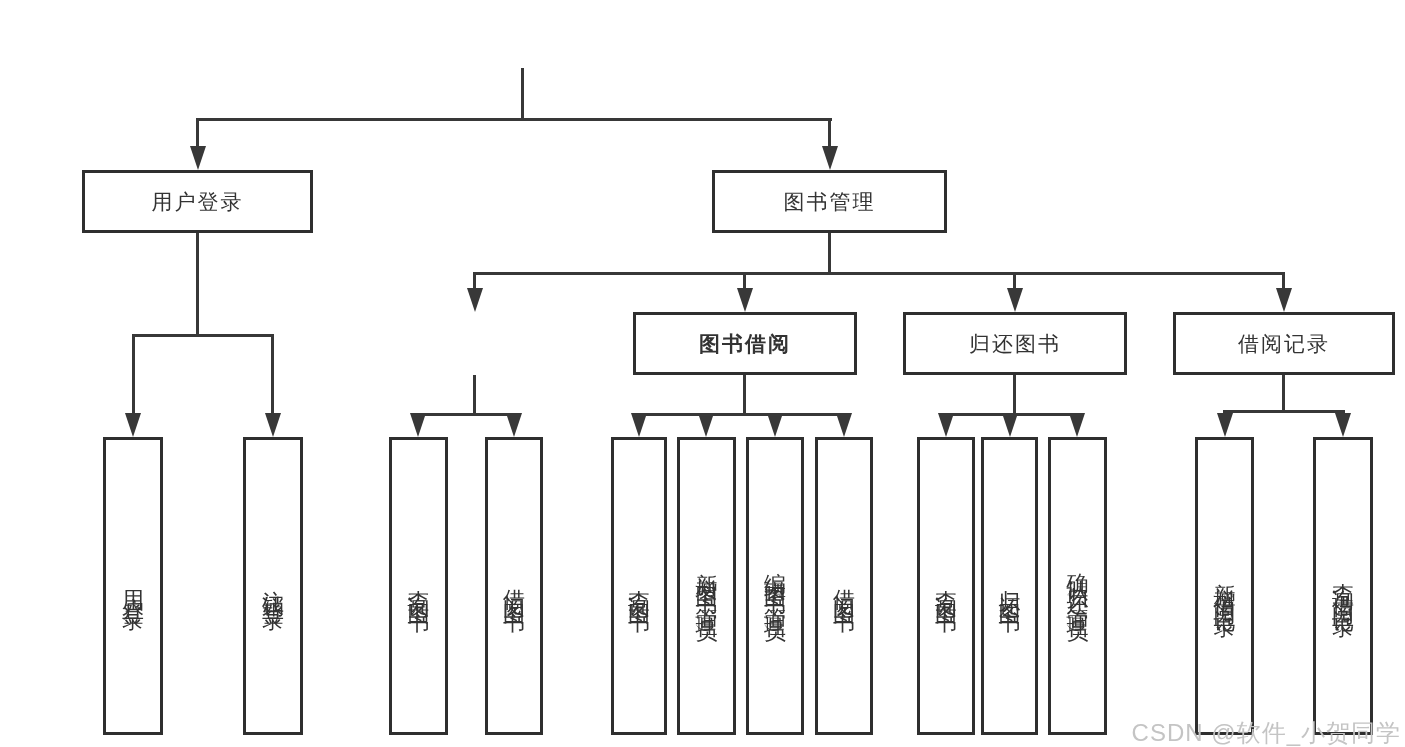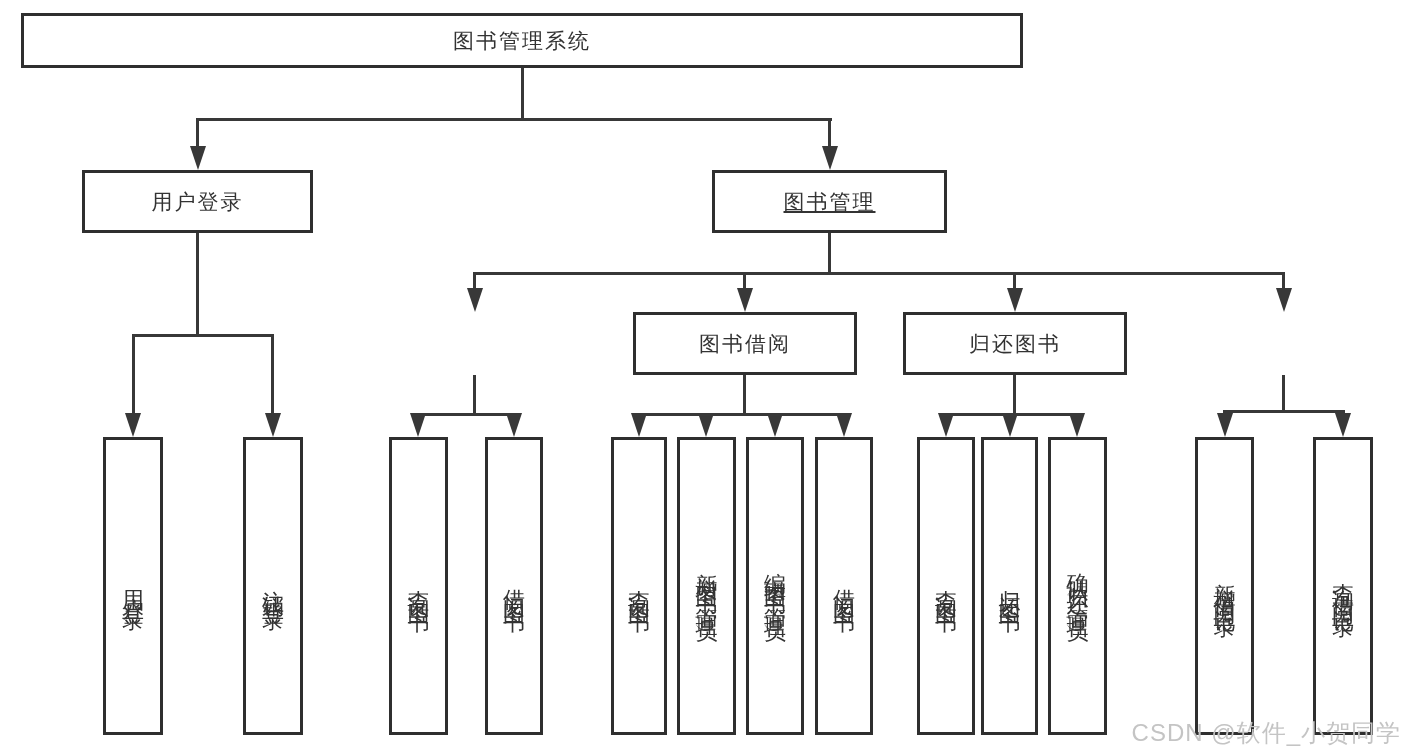--- a/index.html
+++ b/index.html
@@ -27,35 +27,32 @@
   .watermark {
     position:absolute; top:717px; right:4px; font-size:24px;
     color:#c4c4c4; letter-spacing:1px; white-space:nowrap;
   }
 </style>
 </head>
 <body>
 
 <div class="canvas">
 
-  <div class="box" style="left:21px; top:13px; width:1002px; height:55px;">
-    <span class="h-label">图书管理系统</span>
-  </div>
 
   <div class="vl" style="left:521px; top:68px; height:53px;"></div>
   <div class="hl" style="left:196px; top:118px; width:636px;"></div>
   <div class="vl" style="left:196px; top:118px; height:32px;"></div>
   <div class="ar" style="left:190px; top:146px;"></div>
   <div class="vl" style="left:828px; top:118px; height:32px;"></div>
   <div class="ar" style="left:822px; top:146px;"></div>
 
   <div class="box" style="left:82px; top:170px; width:231px; height:63px;">
     <span class="h-label">用户登录</span>
   </div>
-  <div class="box" style="left:712px; top:170px; width:235px; height:63px;text-decoration:underline;">
+  <div class="box" style="left:712px; top:170px; width:235px; height:63px;">
     <span class="h-label">图书管理</span>
   </div>
 
   <div class="vl" style="left:196px; top:233px; height:104px;"></div>
   <div class="hl" style="left:132px; top:334px; width:142px;"></div>
   <div class="vl" style="left:132px; top:334px; height:81px;"></div>
   <div class="ar" style="left:125px; top:413px;"></div>
   <div class="vl" style="left:271px; top:334px; height:81px;"></div>
   <div class="ar" style="left:265px; top:413px;"></div>
 
@@ -63,25 +60,28 @@
   <div class="hl" style="left:473px; top:272px; width:812px;"></div>
   <div class="vl" style="left:473px;  top:272px; height:20px;"></div>
   <div class="ar" style="left:467px;  top:288px;"></div>
   <div class="vl" style="left:743px;  top:272px; height:20px;"></div>
   <div class="ar" style="left:737px;  top:288px;"></div>
   <div class="vl" style="left:1013px; top:272px; height:20px;"></div>
   <div class="ar" style="left:1007px; top:288px;"></div>
   <div class="vl" style="left:1282px; top:272px; height:20px;"></div>
   <div class="ar" style="left:1276px; top:288px;"></div>
 
-  <div class="box" style="left:633px; top:312px; width:224px; height:63px;">
+  <div class="box" style="left:633px; top:312px; width:224px; height:63px;font-weight:bold;">
     <span class="h-label">图书借阅</span>
   </div>
   <div class="box" style="left:903px; top:312px; width:224px; height:63px;">
     <span class="h-label">归还图书</span>
+  </div>
+  <div class="box" style="left:1173px; top:312px; width:222px; height:63px;">
+    <span class="h-label">借阅记录</span>
   </div>
 
   <div class="vl" style="left:473px; top:375px; height:41px;"></div>
   <div class="hl" style="left:417px; top:413px; width:99px;"></div>
   <div class="ar" style="left:410px; top:413px;"></div>
   <div class="ar" style="left:506px; top:413px;"></div>
 
   <div class="vl" style="left:743px; top:375px; height:41px;"></div>
   <div class="hl" style="left:637px; top:413px; width:209px;"></div>
   <div class="ar" style="left:631px; top:413px;"></div>

